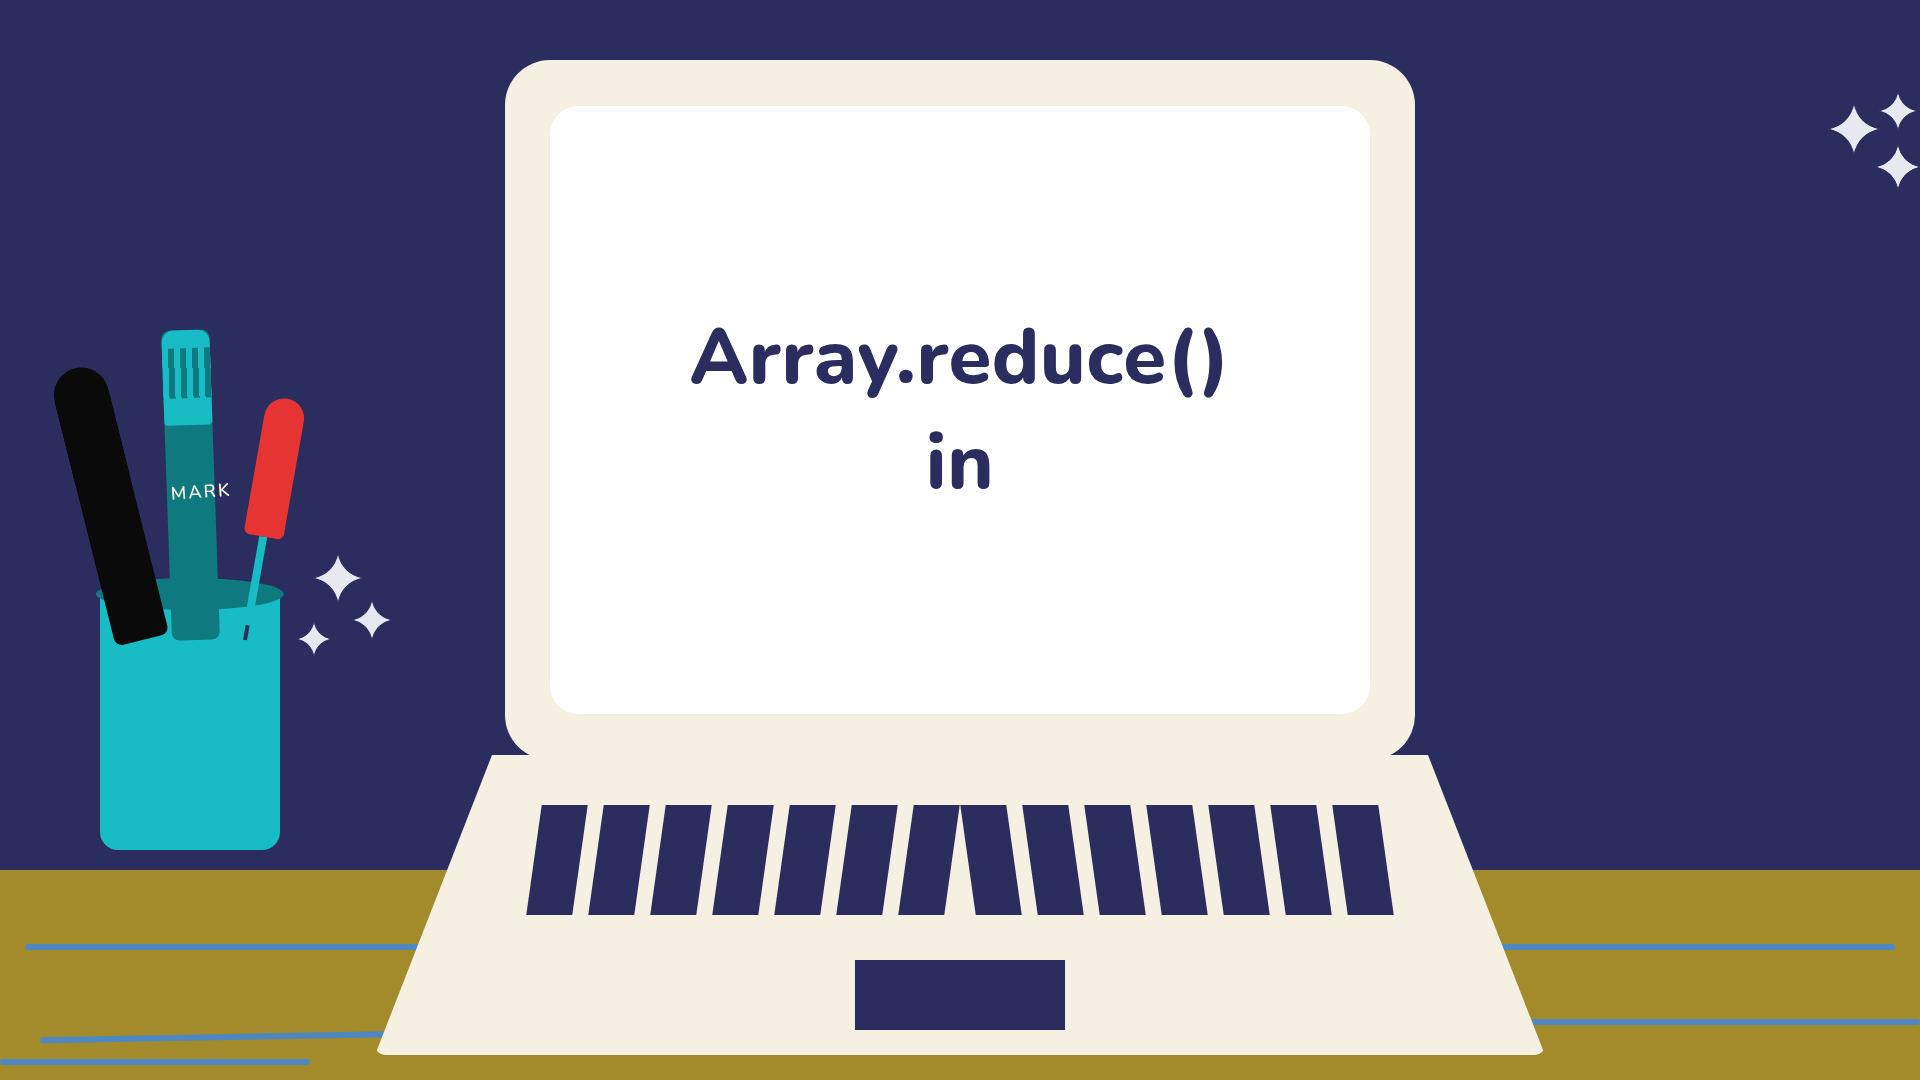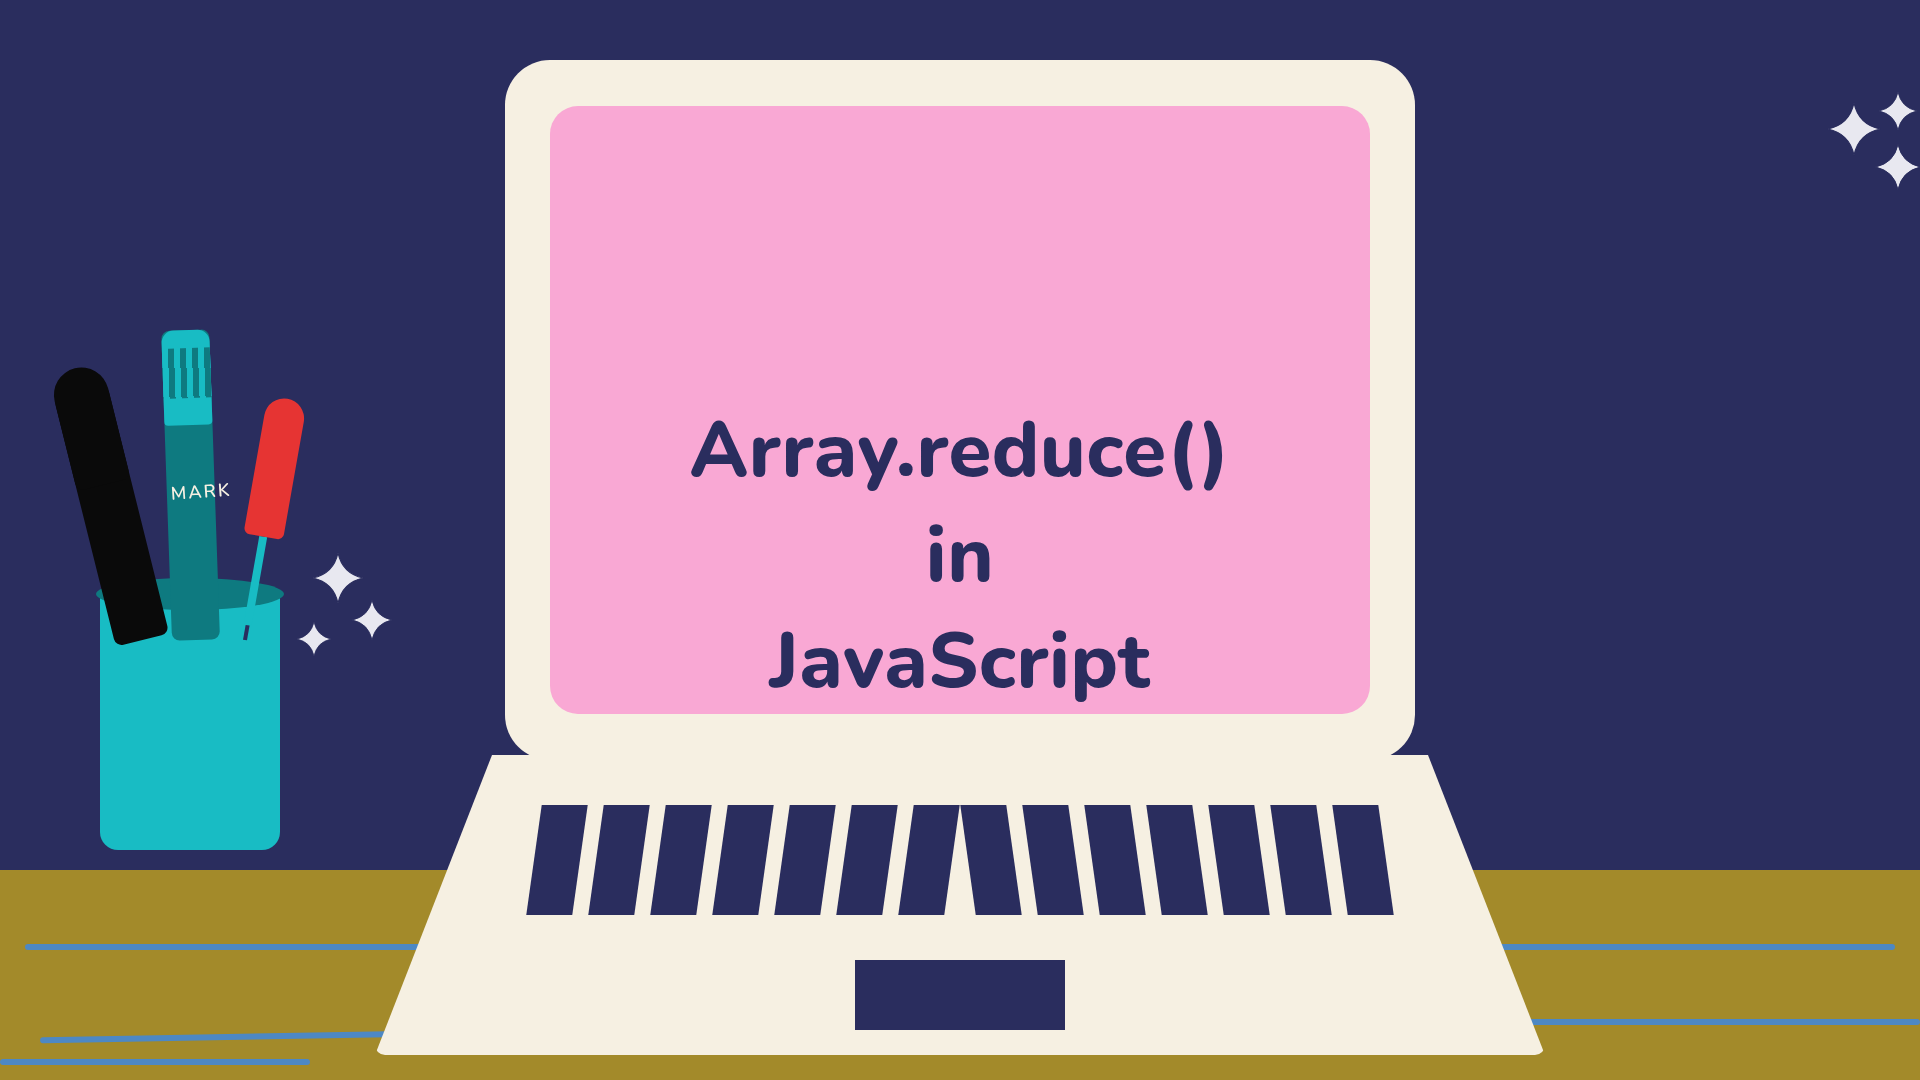--- a/index.html
+++ b/index.html
@@ -47,24 +47,24 @@
       border-radius: 45px;
       margin: 0 auto;
       position: relative;
       display: flex;
       align-items: center;
       justify-content: center;
     }
     .laptop-screen-inner {
       width: 820px;
       height: 608px;
-      background: #f9a8d4;
+      background: #ffffff;
       border-radius: 28px;
       display: flex;
-      align-items: flex-end;
+      align-items: center;
       justify-content: center;
     }
     .screen-text {
       color: #2a2d5e;
       font-size: 78px;
       font-weight: 800;
       text-align: center;
       line-height: 1.35;
       letter-spacing: 0.5px;
     }
@@ -281,21 +281,20 @@
     <path d="M50 5 Q58 42 95 50 Q58 58 50 95 Q42 58 5 50 Q42 42 50 5Z"></path>
   </svg>
 </div>
 
 <div class="laptop">
   <div class="laptop-screen-outer">
     <div class="laptop-screen-inner">
       <div class="screen-text">
         <span>Array.reduce()</span><br>
         <span>in</span><br>
-        <span>JavaScript</span>
       </div>
     </div>
   </div>
   <div class="laptop-base">
     <div class="keyboard">
       <div class="key"></div>
       <div class="key"></div>
       <div class="key"></div>
       <div class="key"></div>
       <div class="key"></div>

